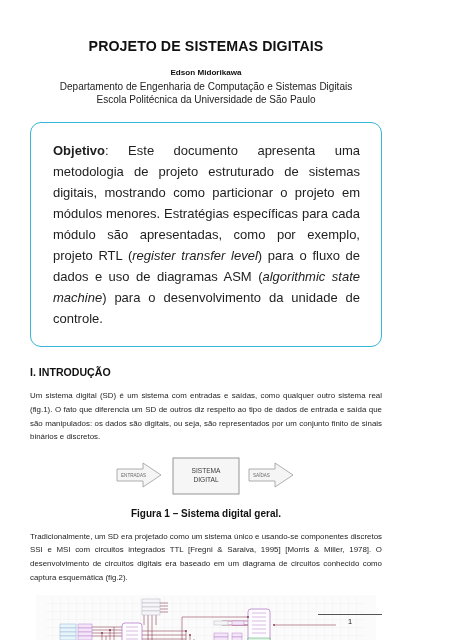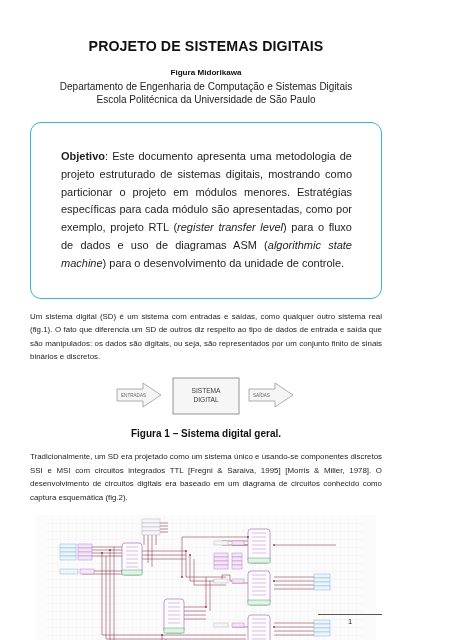--- a/index.html
+++ b/index.html
@@ -58,25 +58,25 @@
 
   
   .objective-box {
     margin-top: 17px;
     border: 1.4px solid #35b6d6;
     border-radius: 11px;
     padding: 9px 13px 9px 14px;
     box-sizing: border-box;
   }
   .objective-text {
-    font-size: 11px;
+    font-size: 13px;
     line-height: 1.62;
     text-align: justify;
     color: #1e1e1e;
-    margin: 16px;
+    margin: 8px;
   }
   .objective-text b { font-weight: bold; }
   .objective-text i { font-style: italic; }
 
   
   .section-heading {
     font-size: 10.6px;
     font-weight: bold;
     margin: 19px 0 0 0;
     color: #111;
@@ -149,28 +149,29 @@
     color: #222;
   }
 </style>
 </head>
 <body>
 
 <div class="page">
 
   <h1 class="doc-title">PROJETO DE SISTEMAS DIGITAIS</h1>
 
-  <div class="author">Figura Midorikawa</div>
+  <div class="author">Edson Midorikawa</div>
   <div class="affil">Departamento de Engenharia de Computação e Sistemas Digitais</div>
   <div class="affil second">Escola Politécnica da Universidade de São Paulo</div>
 
   <div class="objective-box">
     <p class="objective-text"><b>Objetivo</b><span>: Este documento apresenta uma metodologia de projeto estruturado de sistemas digitais, mostrando como particionar o projeto em módulos menores. Estratégias específicas para cada módulo são apresentadas, como por exemplo, projeto RTL (</span><i>register transfer level</i><span>) para o fluxo de dados e uso de diagramas ASM (</span><i>algorithmic state machine</i><span>) para o desenvolvimento da unidade de controle.</span></p>
   </div>
 
+  <h2 class="section-heading">I. INTRODUÇÃO</h2>
 
   <p class="body-par">Um sistema digital (SD) é um sistema com entradas e saídas, como qualquer outro sistema real (fig.1). O fato que diferencia um SD de outros diz respeito ao tipo de dados de entrada e saída que são manipulados: os dados são digitais, ou seja, são representados por um conjunto finito de sinais binários e discretos.</p>
 
   <div class="fig1-wrap">
     <div class="fig1">
       <svg width="186" height="46" viewBox="0 0 186 46" xmlns="http://www.w3.org/2000/svg">
 
         <g>
           <path d="M4,13 L30,13 L30,7 L48,19 L30,31 L30,25 L4,25 Z" fill="#f5f5f5" stroke="#9a9a9a" stroke-width="0.8"></path>
         </g>

